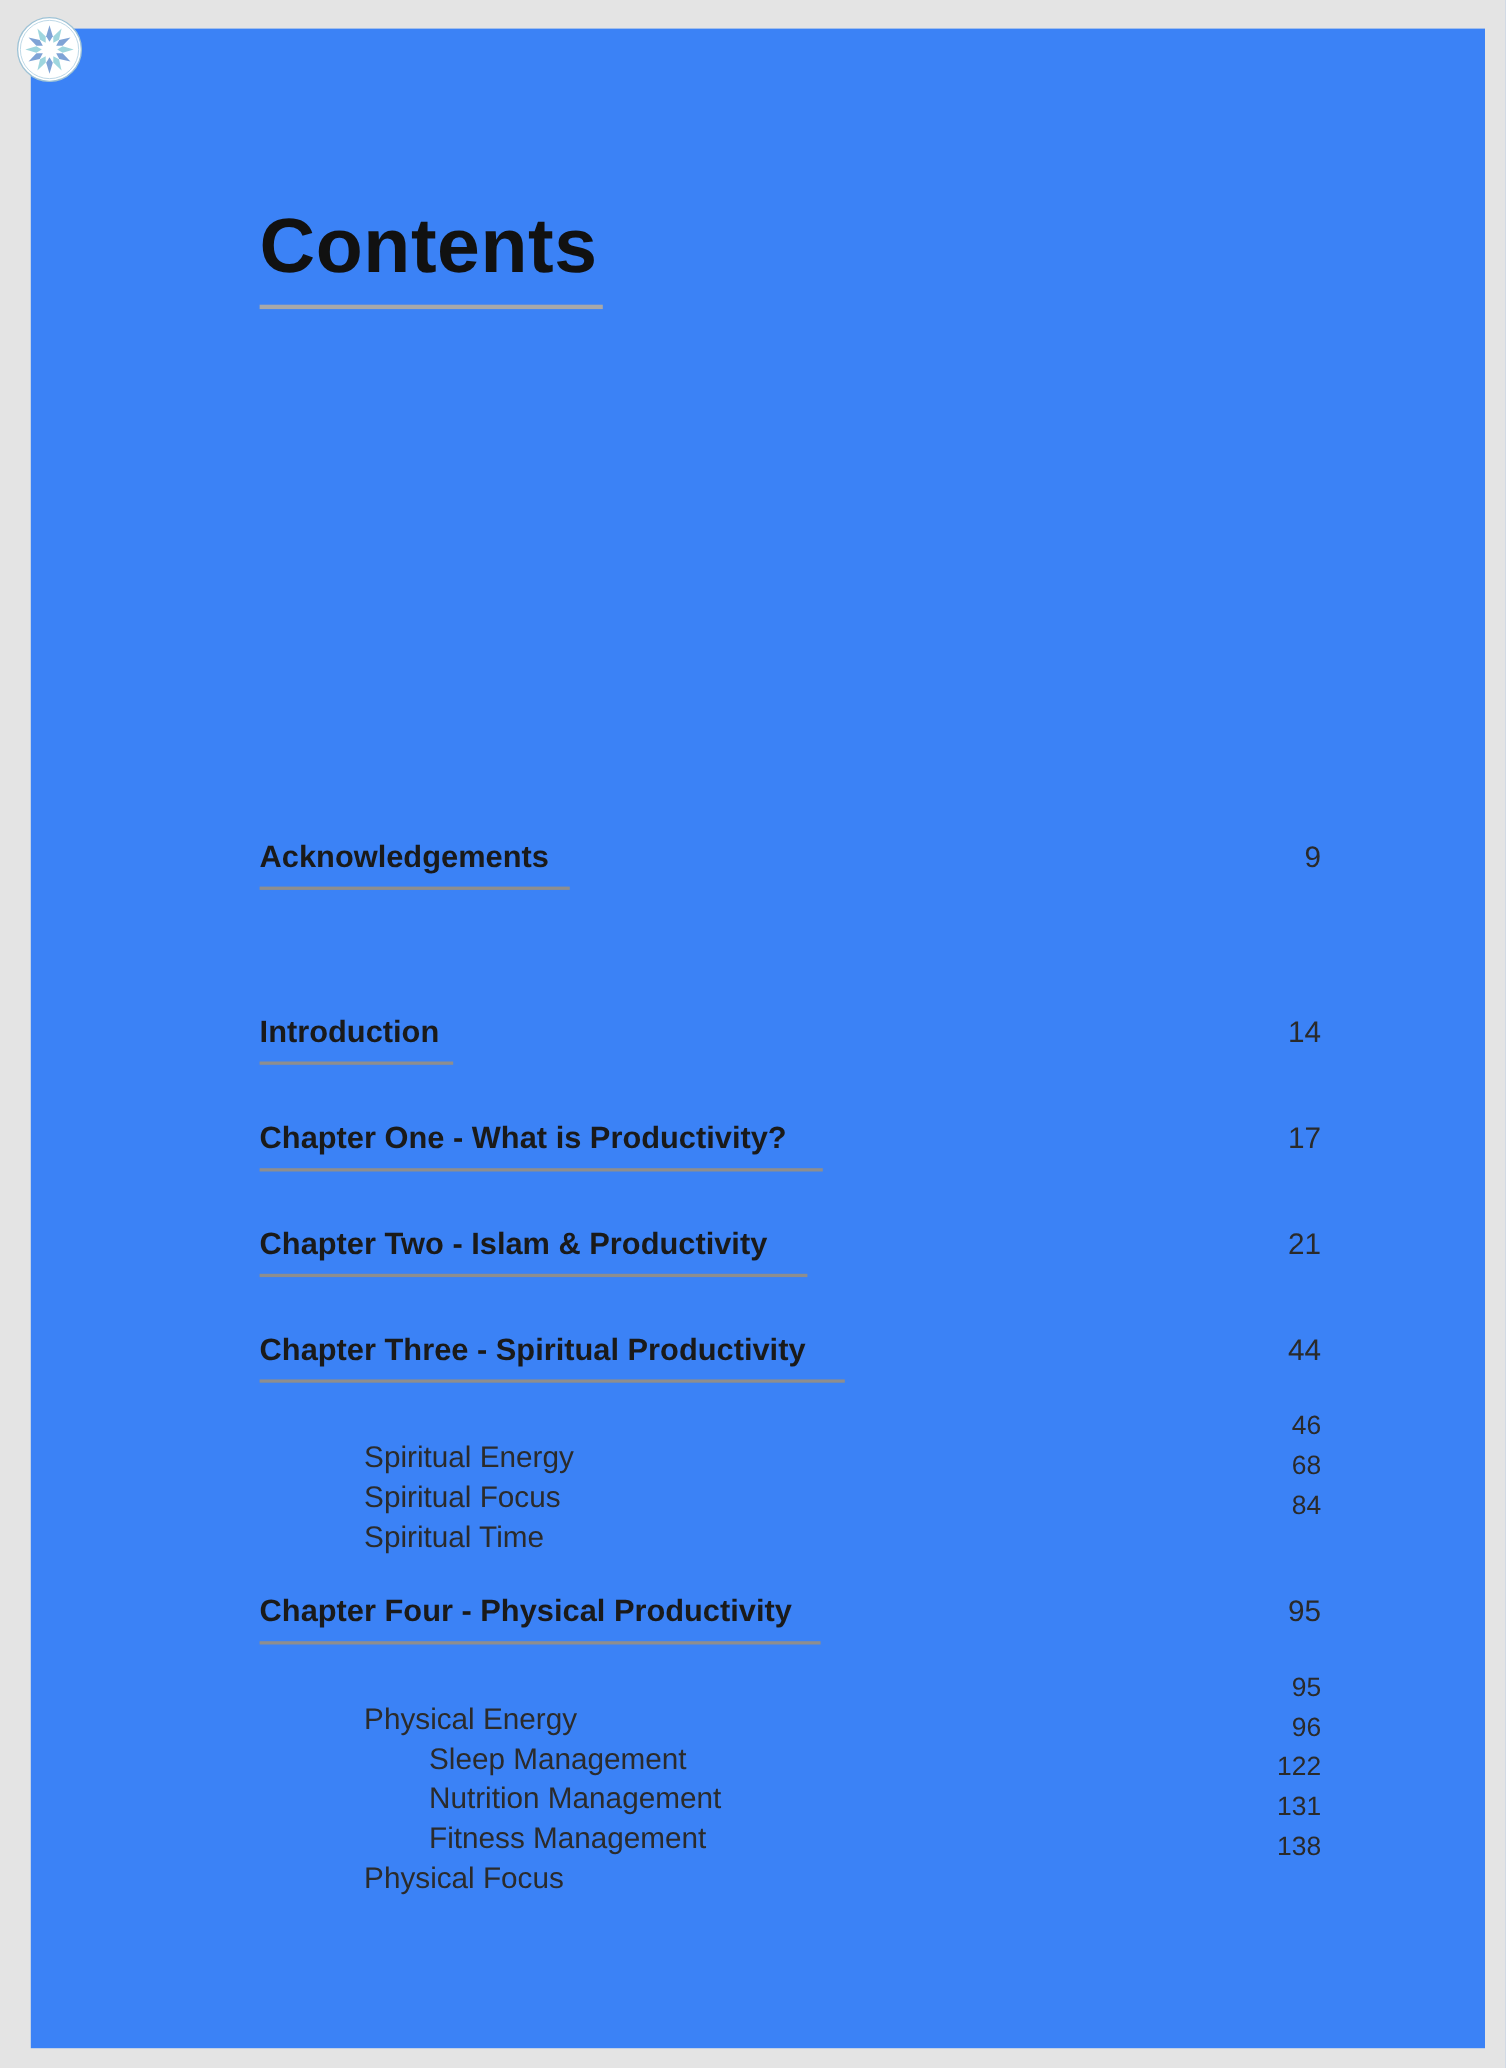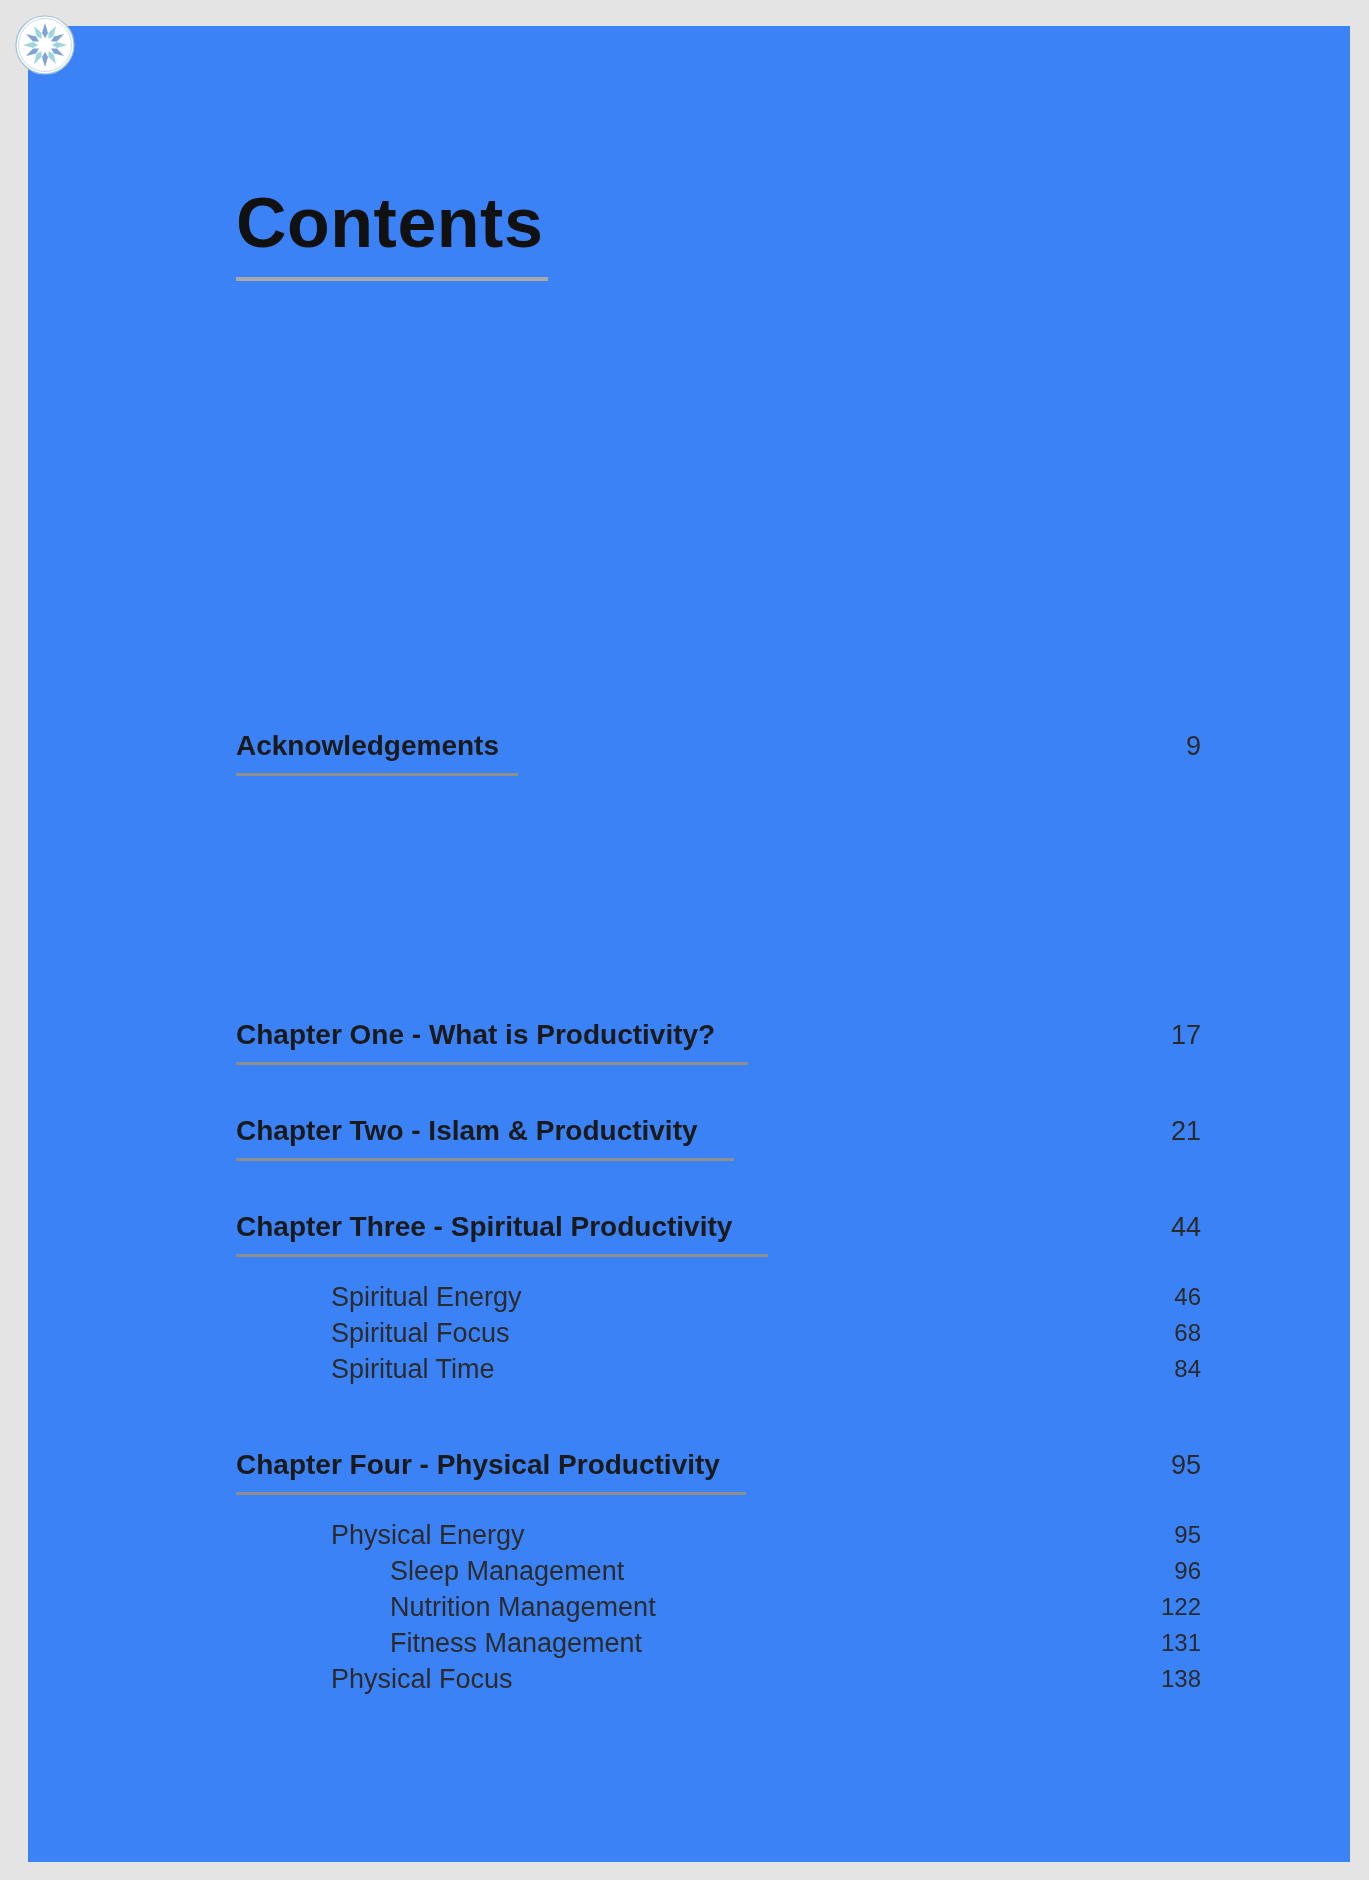--- a/index.html
+++ b/index.html
@@ -7,40 +7,45 @@
   .page { position:absolute; left:28px; top:26px; width:1322px; height:1836px; background:#3b82f6; }
   .logo { position:absolute; left:14px; top:14px; width:62px; height:62px; }
   .title { position:absolute; left:208px; top:162px; font-size:70px; font-weight:bold; color:#111; letter-spacing:0.5px; line-height:1; }
   .title-rule { position:absolute; left:208px; top:251px; width:312px; height:4px; background:#a8a8a8; }
   .row { position:absolute; left:208px; width:965px; height:40px; }
   .row .label { position:absolute; left:0; top:0; white-space:nowrap; color:#1a1a1a; }
   .row .page-num { position:absolute; right:0; top:0; color:#2a2a2a; text-align:right; }
   .chapter .label { font-size:28px; font-weight:bold; line-height:34px; }
   .chapter .page-num { font-size:27px; line-height:34px; }
   .chapter .rule { position:absolute; left:0; top:44px; height:3px; background:#8e8e8e; }
-  .sub .label { font-size:27px; line-height:34px; color:#2b2b2b; }
+  .sub .label { font-size:27px; line-height:34px; color:#2b2b2b;margin-top:28px; }
   .sub .page-num { font-size:24px; line-height:34px; }
   .lvl2 .label { left:95px; }
   .lvl3 .label { left:154px;text-align:center; }
 </style>
 </head>
 <body>
 
 <div class="page">
 
   <div class="title">Contents</div>
   <div class="title-rule"></div>
 
-  <div class="row chapter" style="top:703px;">
+  <div class="row chapter" style="top:736px;">
     <span class="label">Acknowledgements</span>
     <span class="page-num">9</span>
     <div class="rule" style="width:282px;"></div>
   </div>
 
 
+  <div class="row chapter" style="top:895px;">
+    <span class="label">Introduction</span>
+    <span class="page-num">14</span>
+    <div class="rule" style="width:176px;"></div>
+  </div>
 
   <div class="row chapter" style="top:992px;">
     <span class="label">Chapter One - What is Productivity?</span>
     <span class="page-num">17</span>
     <div class="rule" style="width:512px;"></div>
   </div>
 
   <div class="row chapter" style="top:1088px;">
     <span class="label">Chapter Two - Islam &amp; Productivity</span>
     <span class="page-num">21</span>

